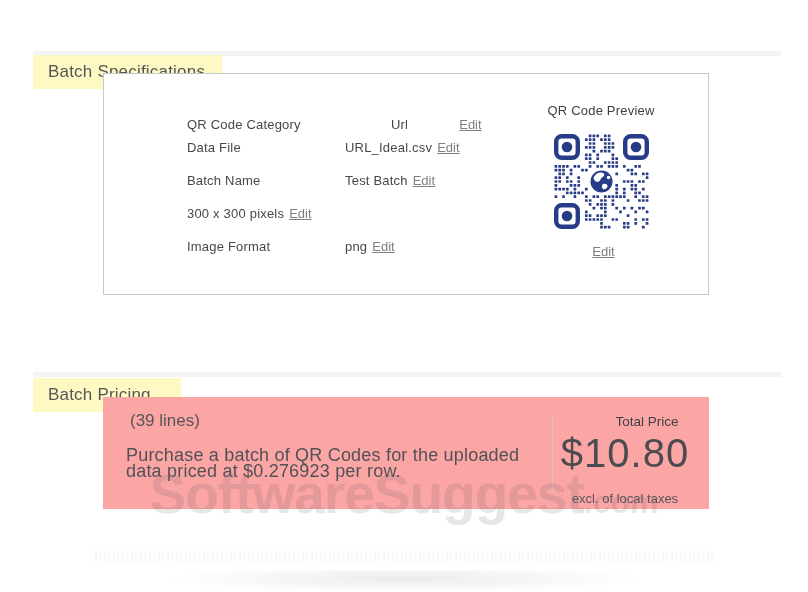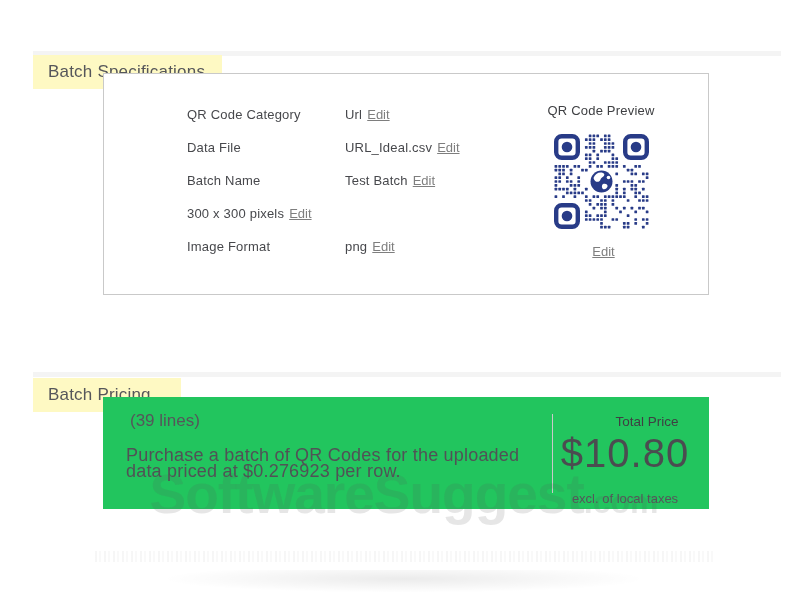--- a/index.html
+++ b/index.html
@@ -37,21 +37,21 @@
   }
 
   .qr-col { position:absolute; left:400px; top:0; width:194px; text-align:center; }
   .qr-title { margin-top:29px; font-size:13px; font-weight:500; color:#3f4043; letter-spacing:0.2px; }
   .qr-svg { margin-top:16px; color:var(--qr-color,#283B87); display:inline-block; }
   .qr-edit { display:inline-block; margin-top:11px; }
 
   
   .pricing-card {
     position:absolute; left:103px; top:397px; width:606px; height:112px;
-    background:#22c55e;
+    background:#fca5a5;
   }
   .lines-label { position:absolute; left:27px; top:14px; font-size:17px; color:#55565a; }
   .pricing-desc {
     position:absolute; left:23px; top:50px; width:420px;
     font-size:18px; line-height:16px; color:#515256; letter-spacing:0.2px;
   }
   .pricing-divider { position:absolute; left:449px; top:17px; width:1px; height:79px; background:#c9c9c9; }
   .pricing-right { position:absolute; left:449px; top:0; width:146px; text-align:center; }
   .total-label { margin-top:17px; font-size:13.5px; font-weight:500; color:#3f4043;padding-left:44px; }
   .total-price { margin-top:2px; font-size:40px; font-weight:400; color:#4b4c50; letter-spacing:1px; }
@@ -94,21 +94,21 @@
 
 <div class="page">
 
   <div id="spec-underline" class="tab-underline"></div>
   <div id="spec-tab" class="tab">
     <span>Batch Specifications</span>
   </div>
 
   <div class="spec-card">
 
-    <div class="spec-row" style="top:30px;">
+    <div class="spec-row" style="top:40px;gap:46px;">
       <span class="spec-label">QR Code Category</span>
       <span class="spec-value">Url</span>
       <a class="edit-link">Edit</a>
     </div>
     <div class="spec-row" style="top:63px;">
       <span class="spec-label">Data File</span>
       <span class="spec-value">URL_Ideal.csv</span>
       <a class="edit-link">Edit</a>
     </div>
     <div class="spec-row" style="top:96px;">

